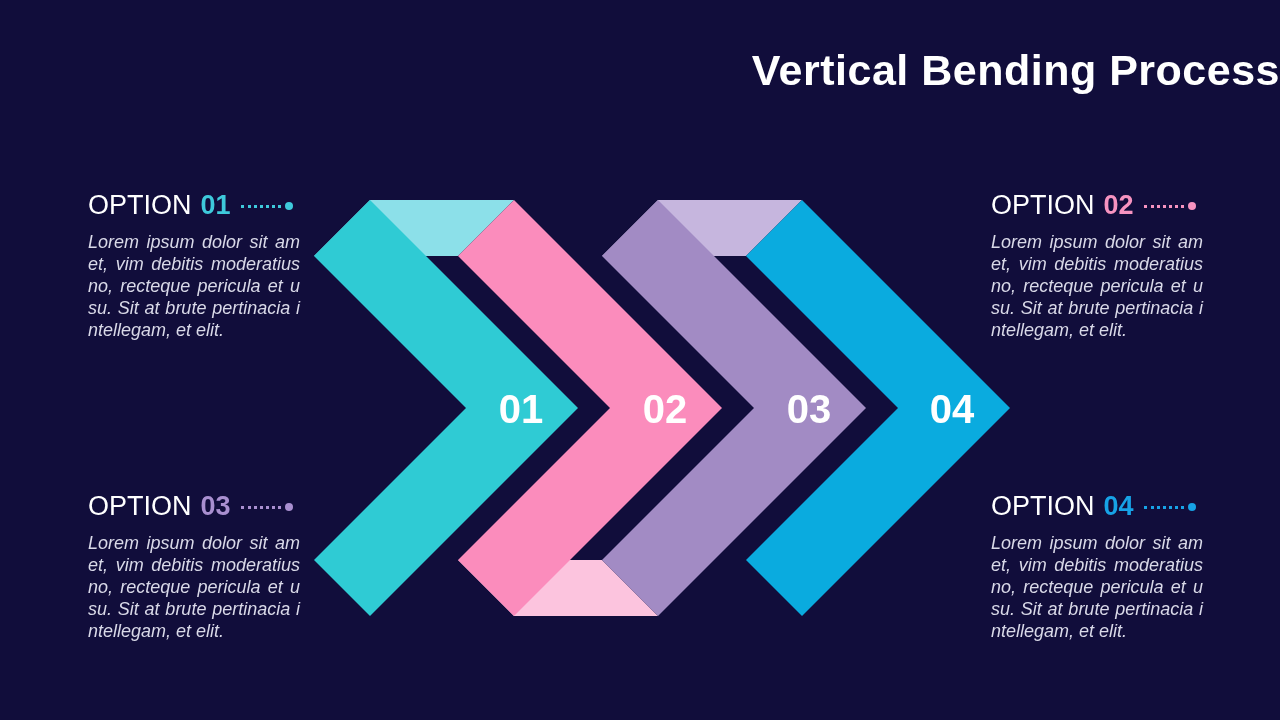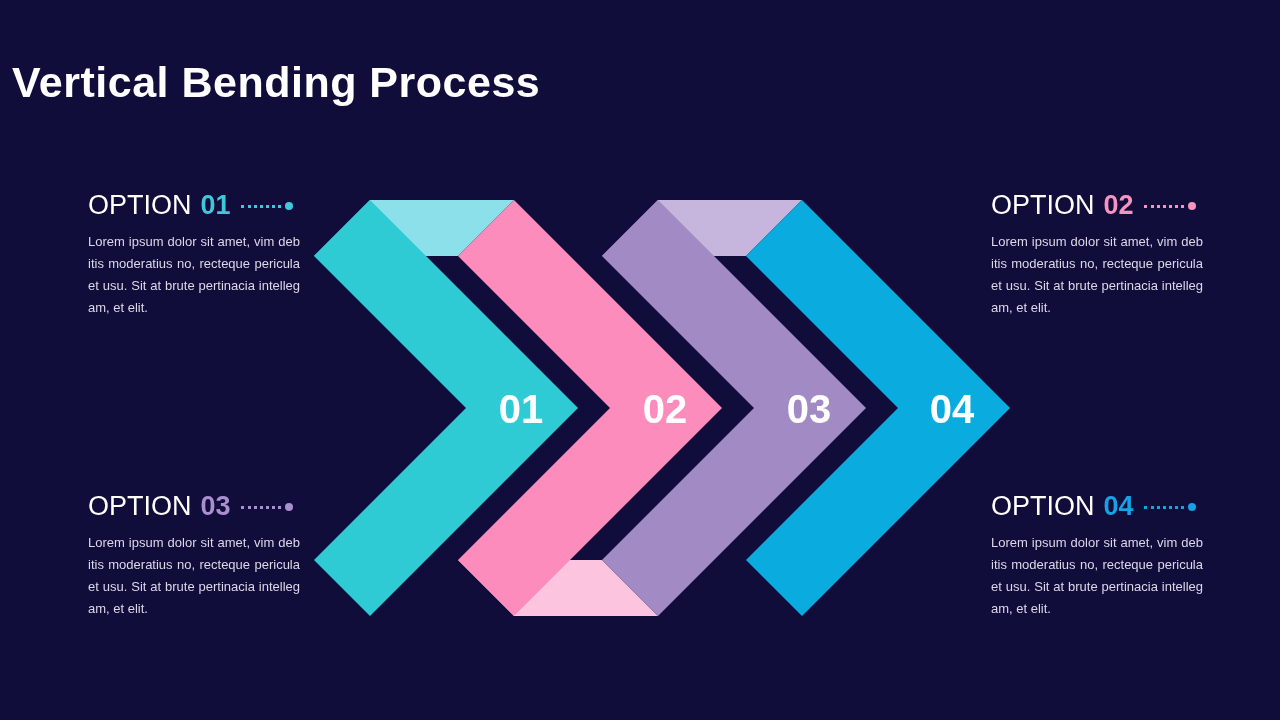--- a/index.html
+++ b/index.html
@@ -3,21 +3,21 @@
 <meta charset="utf-8">
 <style>
   html,body{margin:0;padding:0;}
   body{
     width:1280px;height:720px;position:relative;overflow:hidden;
     background:#110d3b;
     font-family:"Liberation Sans", sans-serif;
   }
   .slide-title{
     position:absolute;top:46px;left:0;right:0;
-    text-align:left;margin:12px;
+    text-align:right;margin:0;
     font-size:43px;font-weight:700;color:#ffffff;letter-spacing:0.5px;
   }
   .chevron-svg{position:absolute;left:0;top:0;width:1280px;height:720px;}
   .chevron-num{
     font-family:"Liberation Sans", sans-serif;
     font-weight:700;font-size:40px;fill:#ffffff;
   }
   .option{
     position:absolute;width:212px;
   }
@@ -34,22 +34,22 @@
     display:inline-block;height:0;width:40px;
     border-top:3px dotted var(--accent);
     margin-left:10px;margin-right:12px;position:relative;margin-top:2px;
   }
   .leader::after{
     content:'';position:absolute;right:-12px;top:-5.5px;
     width:8px;height:8px;border-radius:50%;background:var(--accent);
   }
   .option-body{
     margin:11px 0 0 0;
-    font-size:13px;line-height:22px;color:#d9d9e8;
-    text-align:justify;word-break:break-all;
+    font-size:18px;line-height:22px;color:#d9d9e8;
+    text-align:justify;word-break:break-all;font-style:italic;
   }
   .opt-1{left:88px;top:190px;}
   .opt-2{left:991px;top:190px;}
   .opt-3{left:88px;top:491px;}
   .opt-4{left:991px;top:491px;}
 </style>
 </head>
 <body>
 
 <h1 class="slide-title">Vertical Bending Process</h1>

